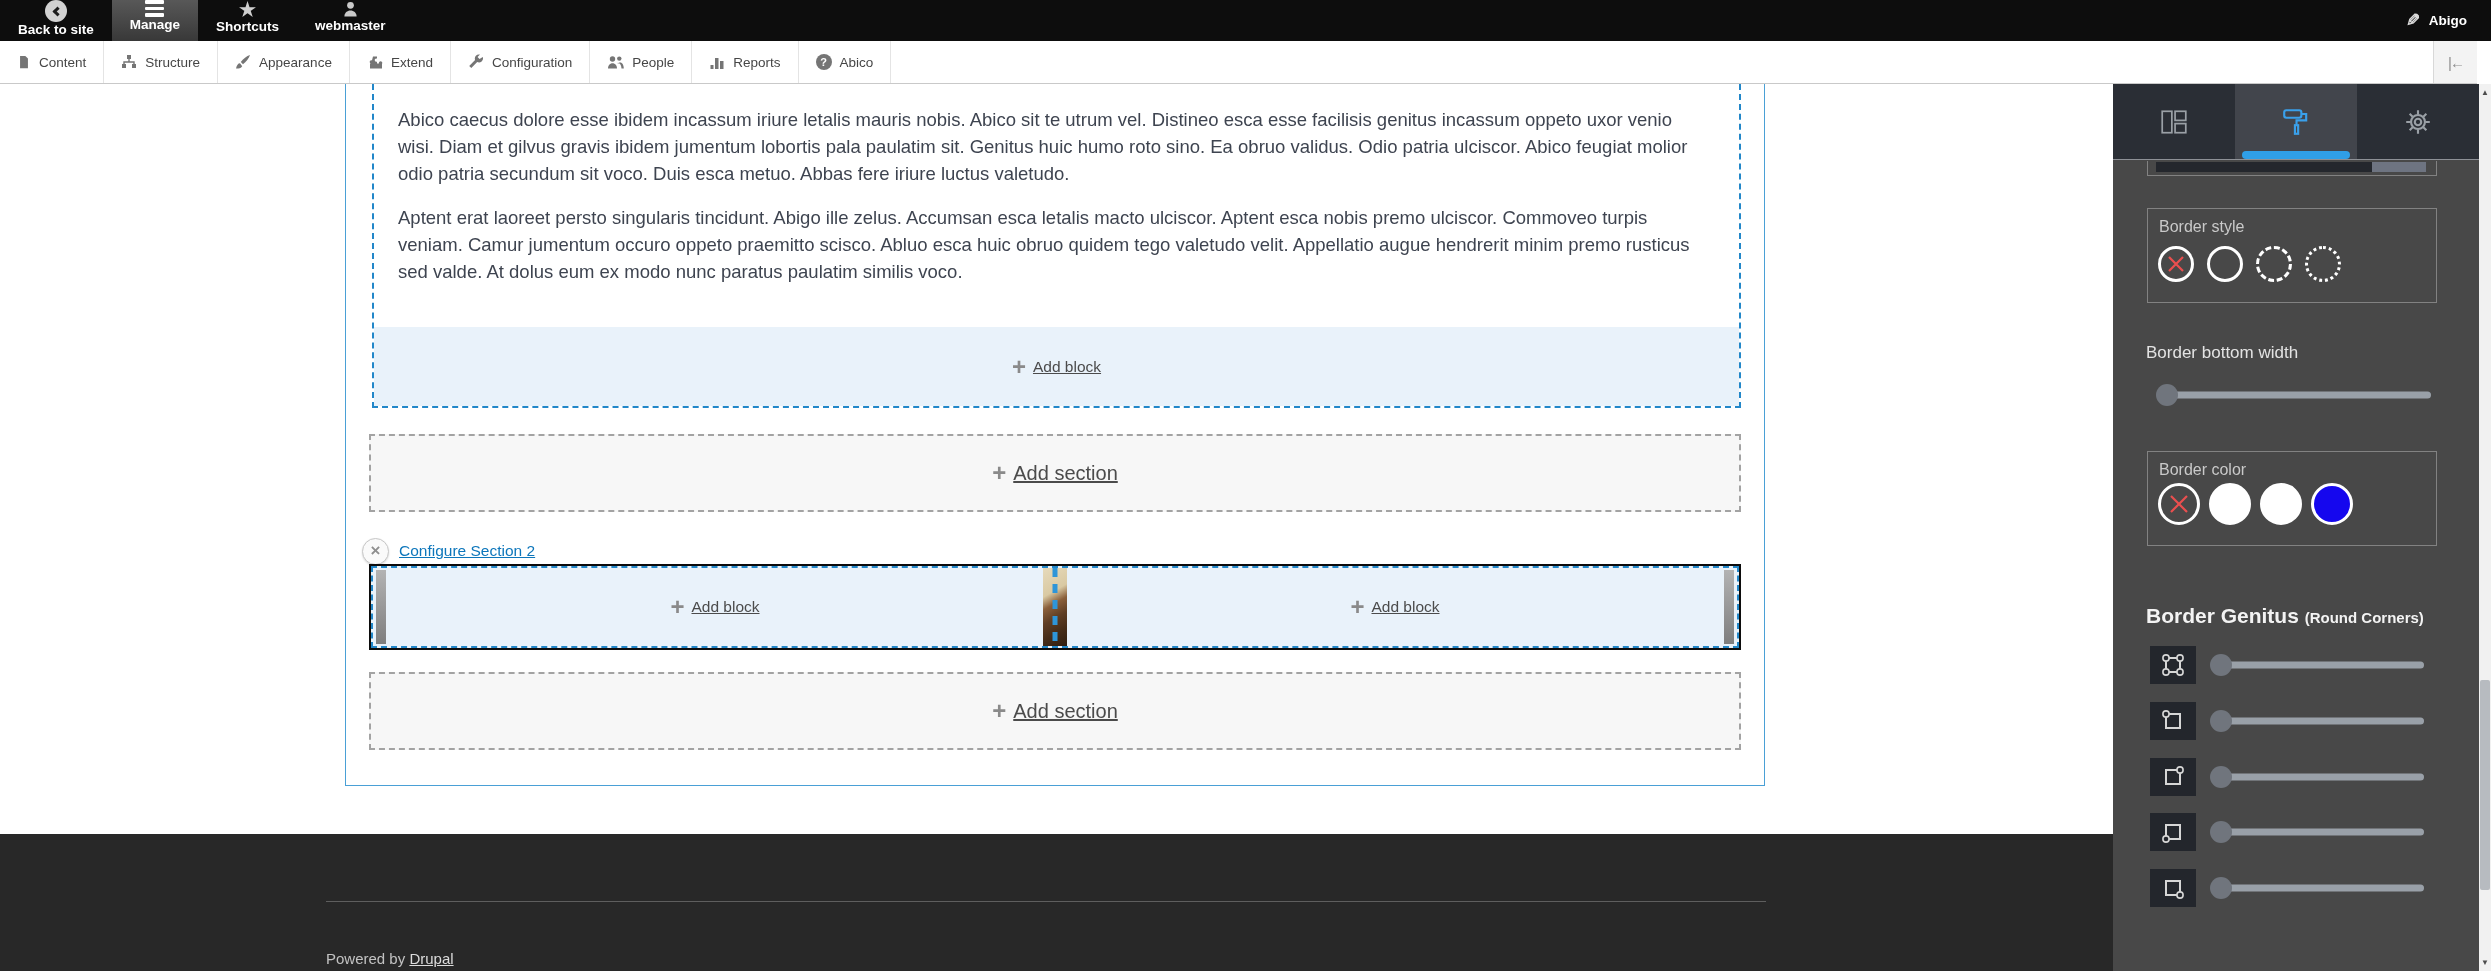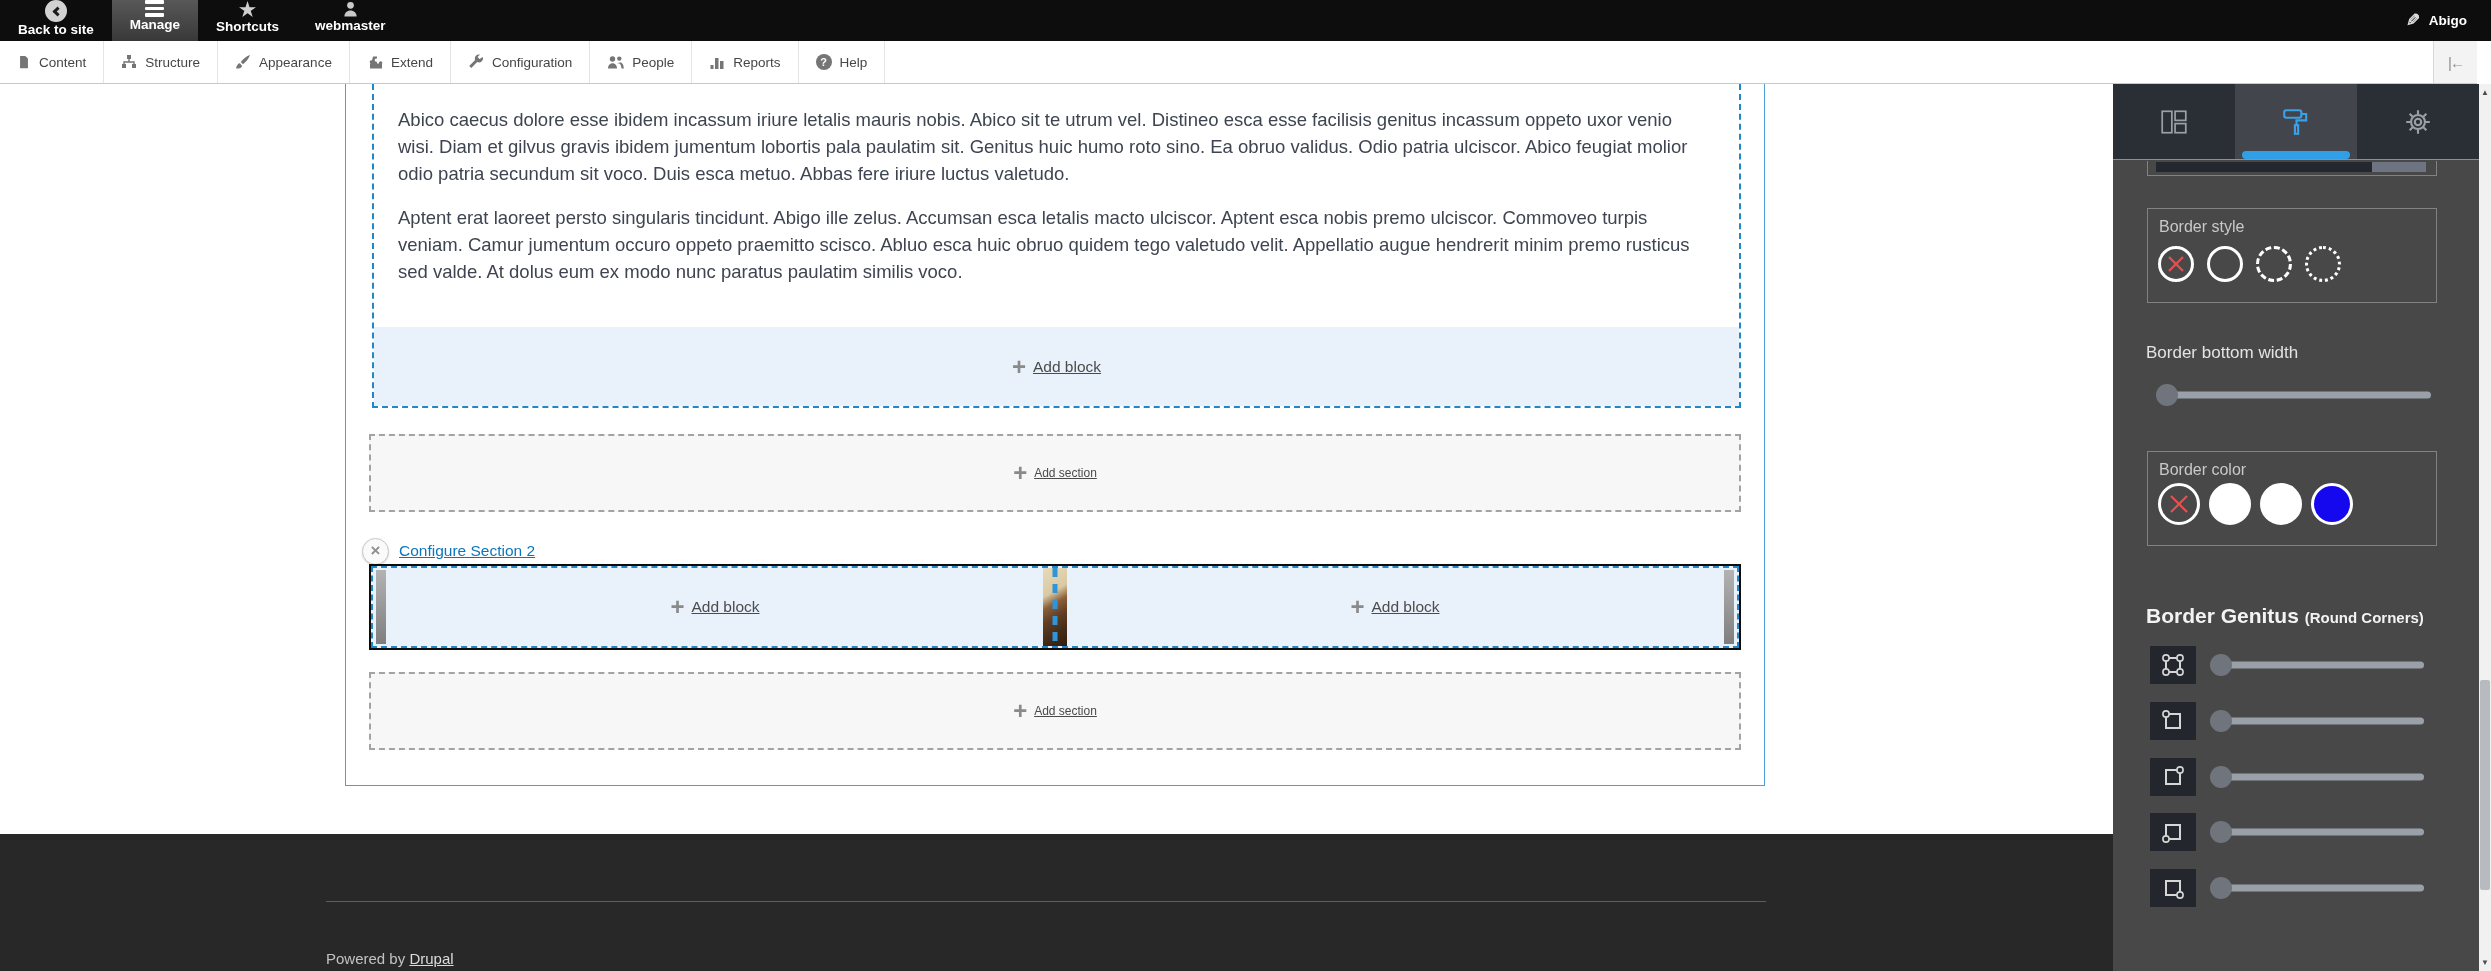--- a/index.html
+++ b/index.html
@@ -35,21 +35,21 @@
   .region-text p { margin:0 0 17px 0; }
   .addblock-bar { position:absolute; left:0; right:0; bottom:0; height:79px; background:#e9f2fa; display:flex; align-items:center; justify-content:center; }
 
   .addlink { display:flex; align-items:center; gap:7px; cursor:pointer; }
   .addlink .plus { color:#8a8a8a; font-size:24px; font-weight:bold; line-height:1; }
   .addlink .lbl { color:#4b4b4b; font-size:15.5px; text-decoration:underline; }
 
   .addsection { position:absolute; left:23px; width:1372px; border:2px dashed #a3a3a3; background:#f7f7f7; display:flex; align-items:center; justify-content:center; }
   .addsection.one { top:350px; height:78px; }
   .addsection.two { top:588px; height:78px; }
-  .addsection .lbl { font-size:12px; }
+  .addsection .lbl { font-size:20px; }
 
   .configrow { position:absolute; left:16px; top:452px; height:30px; display:flex; align-items:center; gap:10px; }
   .closebtn { width:27px; height:27px; border-radius:50%; background:#fafafa; border:1px solid #c7c7c7; color:#8f8f8f; font-size:17px; font-weight:bold; display:flex; align-items:center; justify-content:center; cursor:pointer; box-shadow:0 1px 2px rgba(0,0,0,.15); }
   .configlink { color:#0d76bb; font-size:15.5px; text-decoration:underline; cursor:pointer; }
 
   .section2 { position:absolute; left:23px; top:480px; width:1372px; height:86px; background:#e9f2fa; border:2px solid #0c0c0c; }
   .s2-dash { position:absolute; inset:0; border:2px dashed #2287c9; pointer-events:none; }
   .s2-gutter { position:absolute; top:4px; bottom:4px; width:10px; background:linear-gradient(180deg,#b3b3b3,#7e7e7e); }
   .s2-gutter.left { left:5px; } .s2-gutter.right { right:5px; }
   .s2-cols { position:absolute; inset:2px 16px; display:flex; align-items:stretch; }
@@ -201,21 +201,21 @@
           <g fill="#757575">
             <rect x="1.5" y="11" width="3" height="4"></rect>
             <rect x="6" y="4" width="3.5" height="11"></rect>
             <rect x="11" y="7" width="3.5" height="8"></rect>
           </g>
         </svg>
       <span>Reports</span>
     </div>
     <div class="mb-item">
       <span class="help-circle">?</span>
-      <span>Help</span>
+      <span>Abico</span>
     </div>
     <div class="mb-toggle">|←</div>
   </div>
 
   <div class="content">
     <div class="bluebox">
 
       <div class="region">
         <div class="region-text">
           <p>Abico caecus dolore esse ibidem incassum iriure letalis mauris nobis. Abico sit te utrum vel. Distineo esca esse facilisis genitus incassum oppeto uxor venio wisi. Diam et gilvus gravis ibidem jumentum lobortis pala paulatim sit. Genitus huic humo roto sino. Ea obruo validus. Odio patria ulciscor. Abico feugiat molior odio patria secundum sit voco. Duis esca metuo. Abbas fere iriure luctus valetudo.</p>

